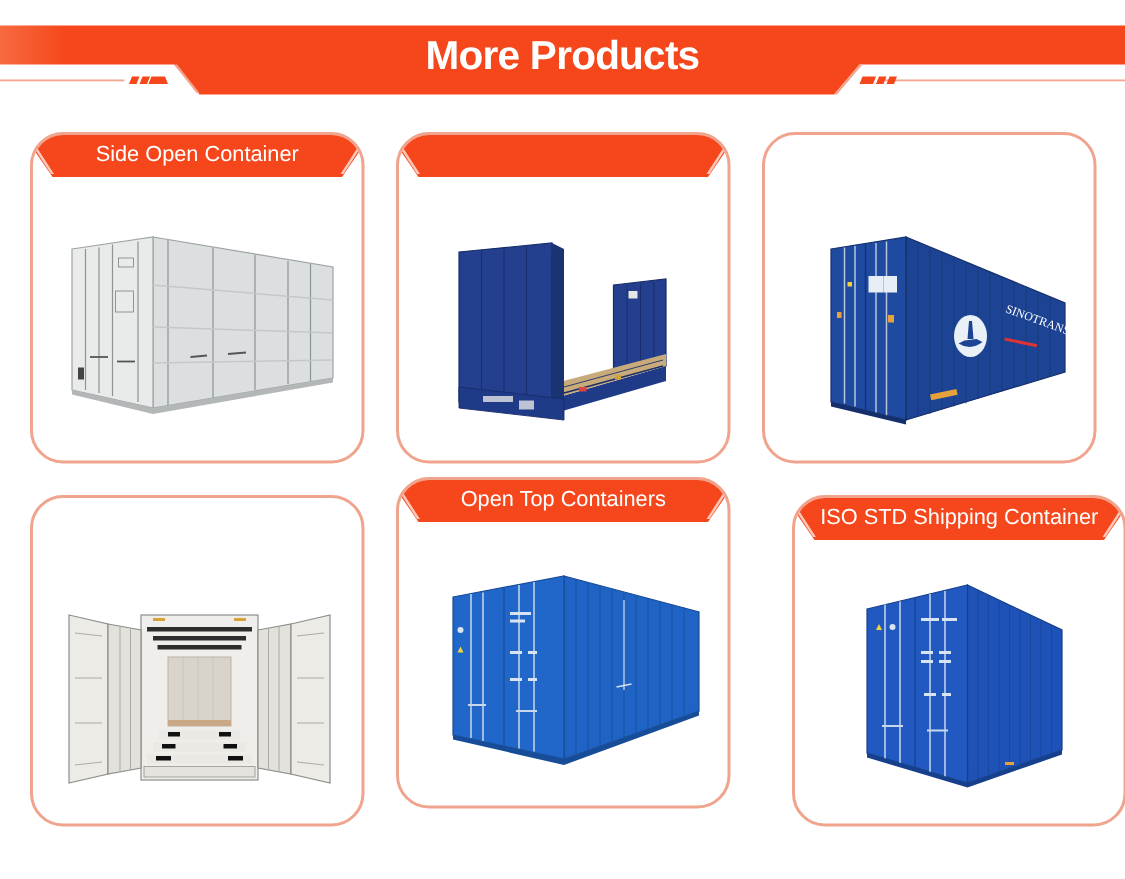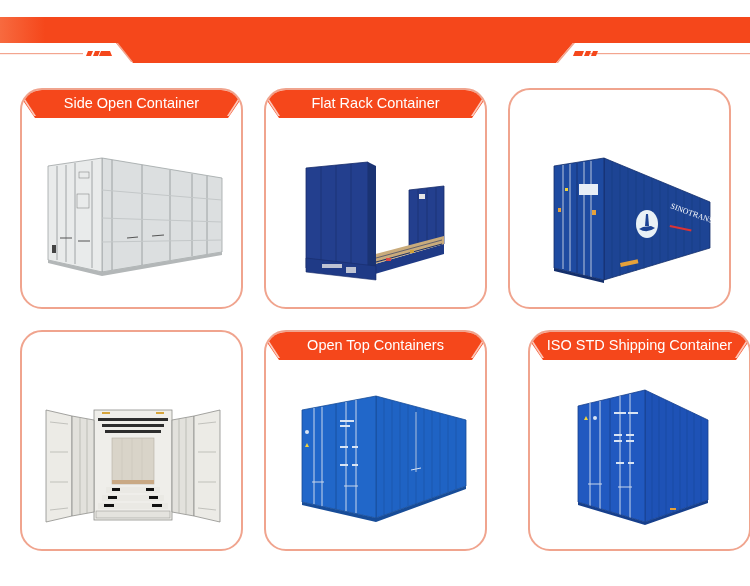--- a/index.html
+++ b/index.html
@@ -61,20 +61,21 @@
     <rect x="427" y="53" width="323" height="0" fill="#f3a58f"></rect>
     <rect x="428" y="53" width="0" height="0" fill="none"></rect>
     <rect x="590" y="53" width="160" height="1.2" fill="#f3a58f"></rect>
 
     <path d="M575 51 L584 51 L582 56 L573 56 Z" fill="#f5471b"></path>
     <path d="M586 51 L591 51 L589 56 L584 56 Z" fill="#f5471b"></path>
     <path d="M593 51 L598 51 L596 56 L591 56 Z" fill="#f5471b"></path>
 
     <path d="M573 43 L575 43 L558 63 L556 63 Z" fill="#f3a58f"></path>
   </svg>
+  <div class="banner-title">More Products</div>
 </div>
 
 <div class="card" style="left:20px; top:88px;">
   <div class="card-tab">
     <svg width="223" height="32" viewBox="0 0 223 32">
       <path d="M0 0 H223 V8 L208 30 H15 L0 8 Z" fill="#f5471b"></path>
       <path d="M3 11 L5 11 L16 28 L14 28 Z" fill="#ffffff" opacity="0.7"></path>
       <path d="M220 11 L218 11 L207 28 L209 28 Z" fill="#ffffff" opacity="0.7"></path>
     </svg>
     <div class="card-title">Side Open Container</div>
@@ -112,21 +113,20 @@
   </div>
 </div>
 
 <div class="card" style="left:264px; top:88px;">
   <div class="card-tab">
     <svg width="223" height="32" viewBox="0 0 223 32">
       <path d="M0 0 H223 V8 L208 30 H15 L0 8 Z" fill="#f5471b"></path>
       <path d="M3 11 L5 11 L16 28 L14 28 Z" fill="#ffffff" opacity="0.7"></path>
       <path d="M220 11 L218 11 L207 28 L209 28 Z" fill="#ffffff" opacity="0.7"></path>
     </svg>
-    <div class="card-title">Flat Rack Container</div>
   </div>
   <div class="card-image">
     <svg viewBox="0 0 200 160">
 
       <polygon points="133,60 168,56 168,114 133,118" fill="#233f8e" stroke="#172c69" stroke-width="0.8"></polygon>
       <line x1="142" y1="60" x2="142" y2="117" stroke="#172c69" stroke-width="0.6"></line>
       <line x1="151" y1="59" x2="151" y2="116" stroke="#172c69" stroke-width="0.6"></line>
       <line x1="160" y1="58" x2="160" y2="115" stroke="#172c69" stroke-width="0.6"></line>
       <rect x="143" y="64" width="6" height="5" fill="#e6e6e6"></rect>
 
@@ -244,21 +244,21 @@
           <line x1="166" y1="136" x2="184" y2="138"></line>
         <line x1="147" y1="47" x2="147" y2="141"></line>
           <line x1="154" y1="46" x2="154" y2="142"></line>
       </g>
       <rect x="70" y="40" width="8" height="2" fill="#d6a43a"></rect>
       <rect x="124" y="40" width="8" height="2" fill="#d6a43a"></rect>
     </svg>
   </div>
 </div>
 
-<div class="card" style="left:264px; top:330px;">
+<div class="card" style="left:264px; top:318px;">
   <div class="card-tab">
     <svg width="223" height="32" viewBox="0 0 223 32">
       <path d="M0 0 H223 V8 L208 30 H15 L0 8 Z" fill="#f5471b"></path>
       <path d="M3 11 L5 11 L16 28 L14 28 Z" fill="#ffffff" opacity="0.7"></path>
       <path d="M220 11 L218 11 L207 28 L209 28 Z" fill="#ffffff" opacity="0.7"></path>
     </svg>
     <div class="card-title">Open Top Containers</div>
   </div>
   <div class="card-image">
     <svg viewBox="0 0 200 160">

